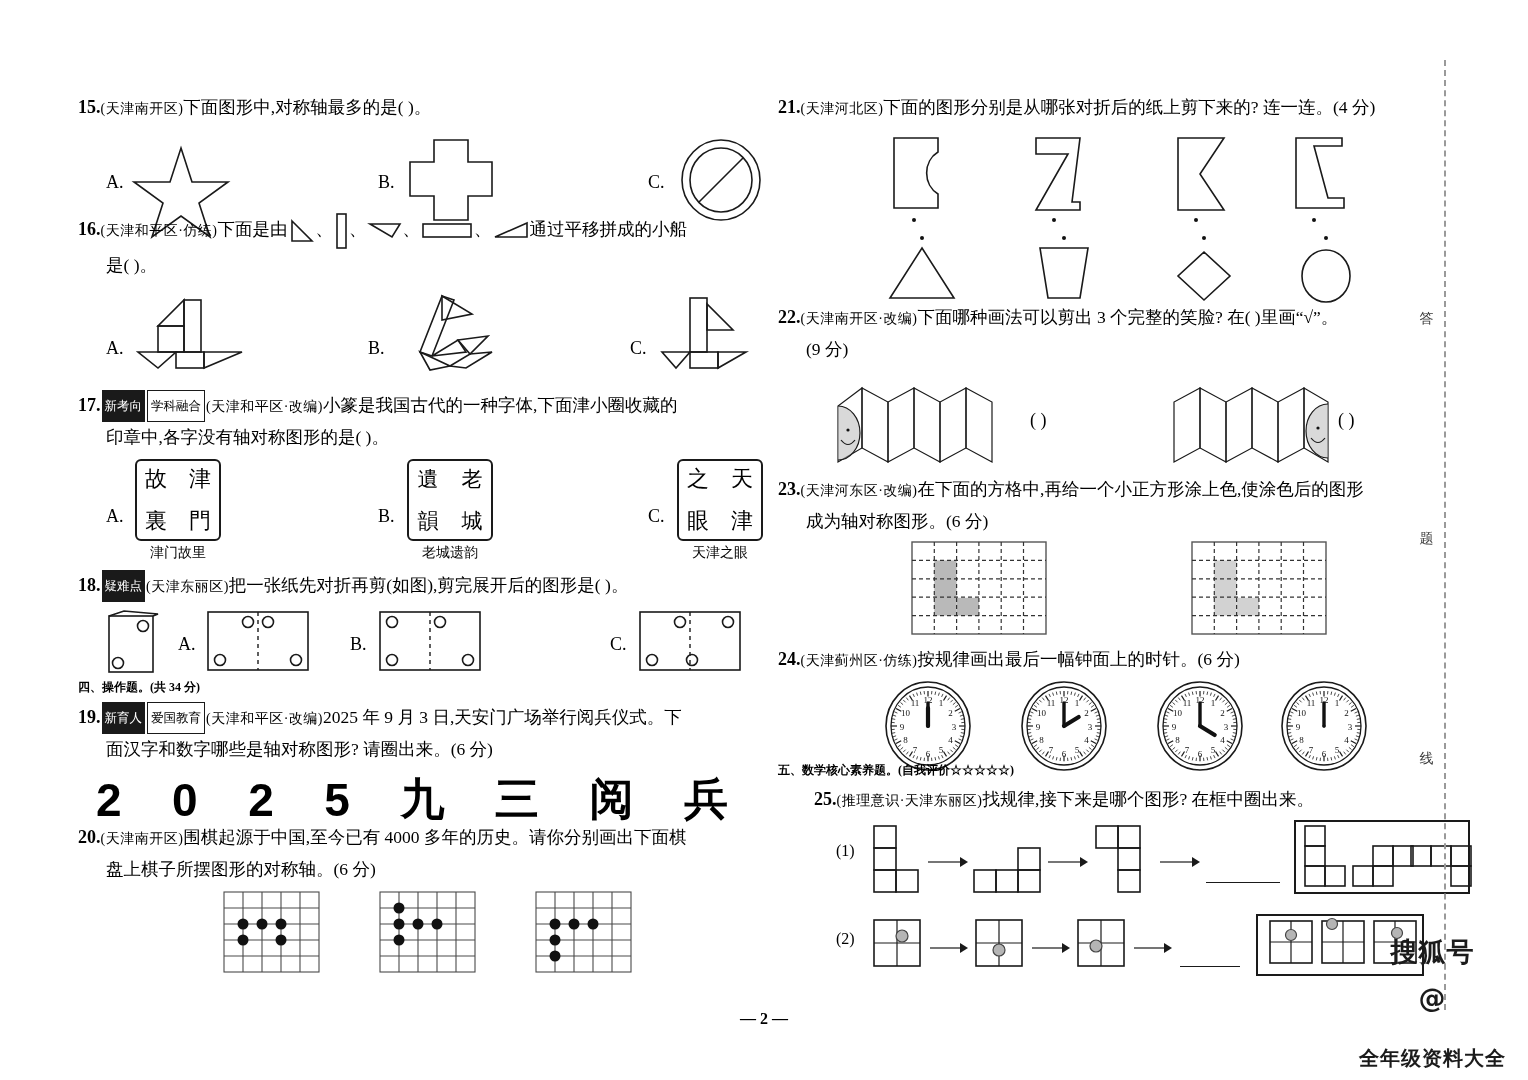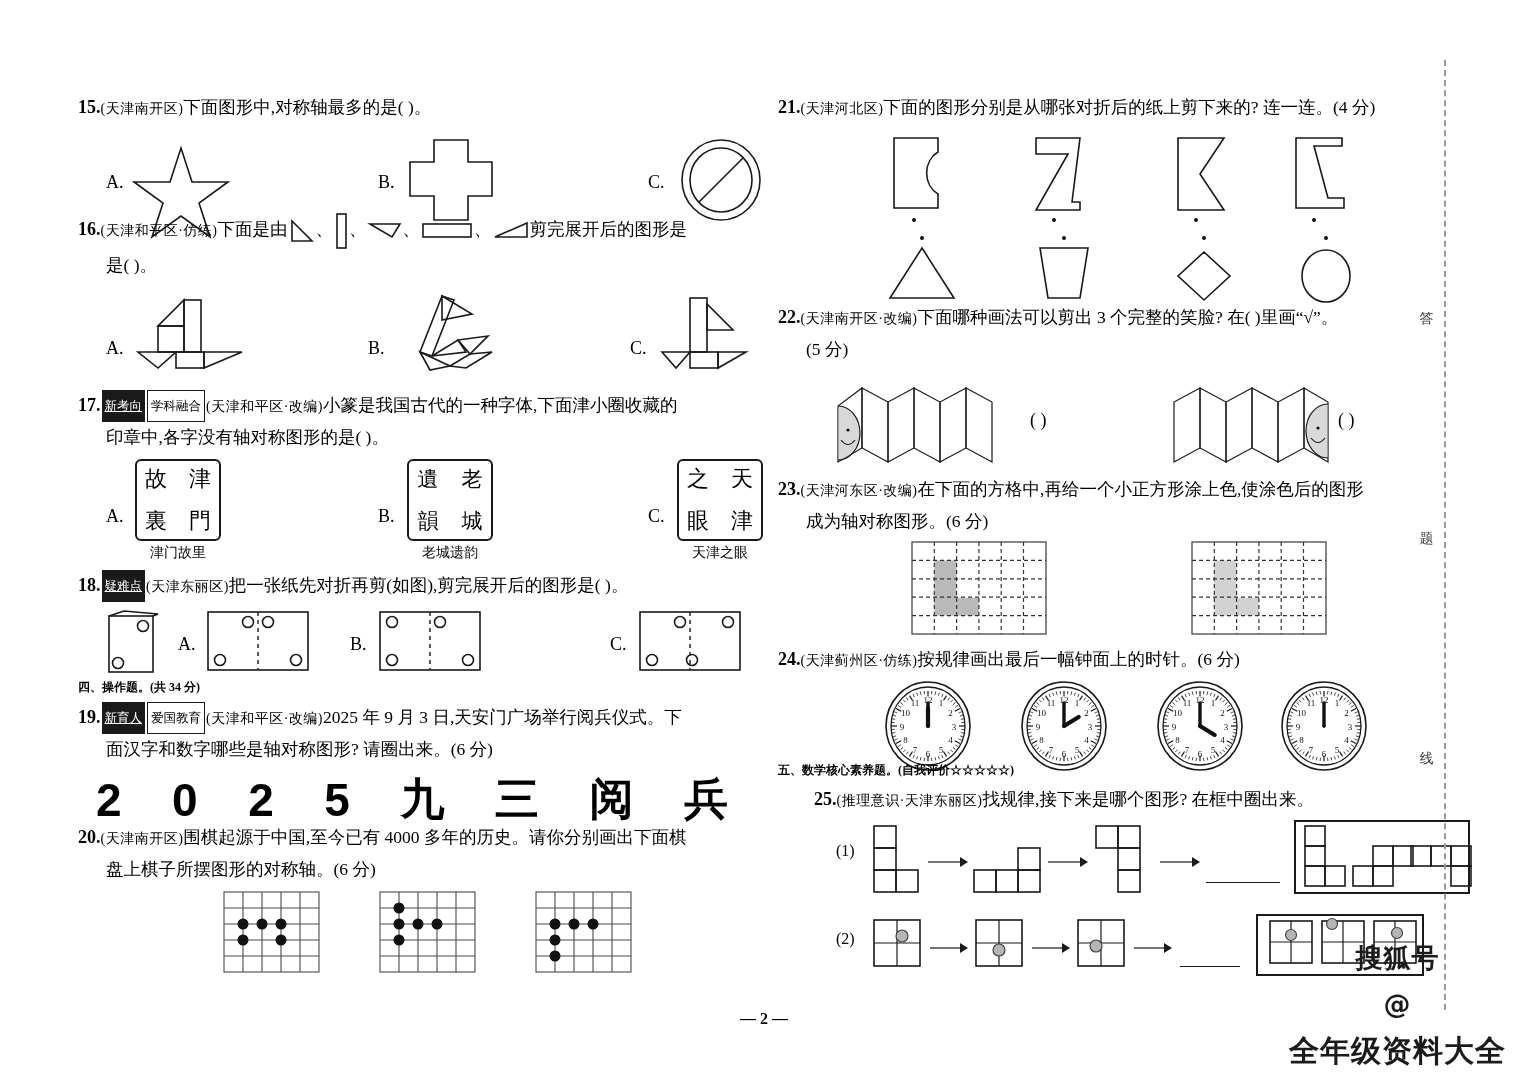--- a/index.html
+++ b/index.html
@@ -20,21 +20,21 @@
   .col-right { left:778px; width:660px; }
 
   
   .q { position:relative; margin:0; }
   .qline { font-size:17.5px; line-height:30px; letter-spacing:0px; white-space:nowrap; }
   .qnum { font-weight:bold; font-size:18px; font-family:"Liberation Serif",serif; }
   .small-src { font-size:14px; font-family:"Liberation Serif",serif; letter-spacing:.5px; }
   .tag {
     display:inline-block; background:#1a1a1a; color:#fff;
     font-size:12.5px; padding:1px 3px; margin:0 1px; vertical-align:1px;
-    font-family:"Liberation Sans",sans-serif; letter-spacing:0px;text-decoration:underline;
+    font-family:"Liberation Sans",sans-serif; letter-spacing:0px;
   }
   .tag-outline {
     display:inline-block; border:1px solid #1a1a1a; color:#000;
     font-size:12.5px; padding:0px 3px; margin:0 1px; vertical-align:1px;
     font-family:"Liberation Sans",sans-serif;
   }
   .indent { padding-left:28px; }
 
   .opts { position:relative; }
   .opt-label { font-size:18px; font-family:"Liberation Serif",serif; }
@@ -56,21 +56,21 @@
              font-size:16px; font-weight:bold; font-family:"Liberation Serif",serif; }
 
   
   .watermark {
     position:absolute; right:22px; bottom:8px;
     font-size:29px; font-weight:bold; color:#1b1b1b;
     font-family:"DejaVu Sans",sans-serif; letter-spacing:1px;
     display:flex; align-items:center; gap:12px;flex-direction:column;
   }
   .wm-a { font-size:27px; }
-  .wm-b { font-size:30px; }
+  .wm-b { font-size:20px;margin-top:20px; }
 
   
   .seam { position:absolute; left:1444px; top:60px; bottom:70px;
           border-left:2px dashed #9a9a9a; }
   .seam-ch { position:absolute; left:1418px; font-size:14px;
              writing-mode:vertical-rl; color:#3a3a3a;
              font-family:"DejaVu Sans",sans-serif; }
 
   svg { display:block; overflow:visible; }
   .st { fill:none; stroke:#1a1a1a; stroke-width:1.6; }
@@ -124,21 +124,21 @@
         <span class="qnum">16.</span><span class="small-src">(天津和平区·仿练)</span><span>下面是由</span><svg class="inl" width="26" height="26">
             <polygon class="st" points="3,3 23,23 3,23"></polygon>
           </svg><span>、</span><svg class="inl" width="14" height="38">
             <rect class="st" x="3" y="2" width="9" height="34"></rect>
           </svg><span>、</span><svg class="inl" width="34" height="20">
             <polygon class="st" points="2,3 32,3 24,16"></polygon>
           </svg><span>、</span><svg class="inl" width="52" height="20">
             <rect class="st" x="2" y="3" width="48" height="13"></rect>
           </svg><span>、</span><svg class="inl" width="36" height="20">
             <polygon class="st" points="2,16 34,2 34,16"></polygon>
-          </svg><span>剪完展开后的图形是</span>
+          </svg><span>通过平移拼成的小船</span>
       </div>
       <div class="qline indent">是(      )。</div>
 
       <div class="opts" style="height:80px; position:relative; margin-top:12px;">
 
         <span class="opt-label" style="position:absolute; left:28px; top:46px;">A.</span>
         <svg width="130" height="80" style="position:absolute; left:58px; top:0;">
           <polygon class="st" points="48,8 48,34 22,34"></polygon>
           <rect class="st" x="48" y="8" width="17" height="52"></rect>
           <rect class="st" x="22" y="34" width="26" height="26"></rect>
@@ -395,21 +395,21 @@
           <circle class="dot" cx="40" cy="4" r="2"></circle>
           <ellipse class="st" cx="40" cy="42" rx="24" ry="26"></ellipse>
         </svg>
       </div>
     </div>
 
     <div class="q" style="position:absolute; top:302px; left:0; width:660px;">
       <div class="qline">
         <span class="qnum">22.</span><span class="small-src">(天津南开区·改编)</span><span>下面哪种画法可以剪出 3 个完整的笑脸? 在(        )里画“√”。</span>
       </div>
-      <div class="qline indent">(5 分)</div>
+      <div class="qline indent">(9 分)</div>
 
       <div style="position:relative; height:96px; margin-top:6px;">
 
         <svg width="180" height="92" style="position:absolute; left:56px; top:0;">
           <g class="thin">
             <path d="M4,36 L4,92 L28,78 L28,18 Z"></path>
             <path d="M28,18 L28,78 L54,92 L54,32 Z"></path>
             <path d="M54,32 L54,92 L80,78 L80,18 Z"></path>
             <path d="M80,18 L80,78 L106,92 L106,32 Z"></path>
             <path d="M106,32 L106,92 L132,78 L132,18 Z"></path>

